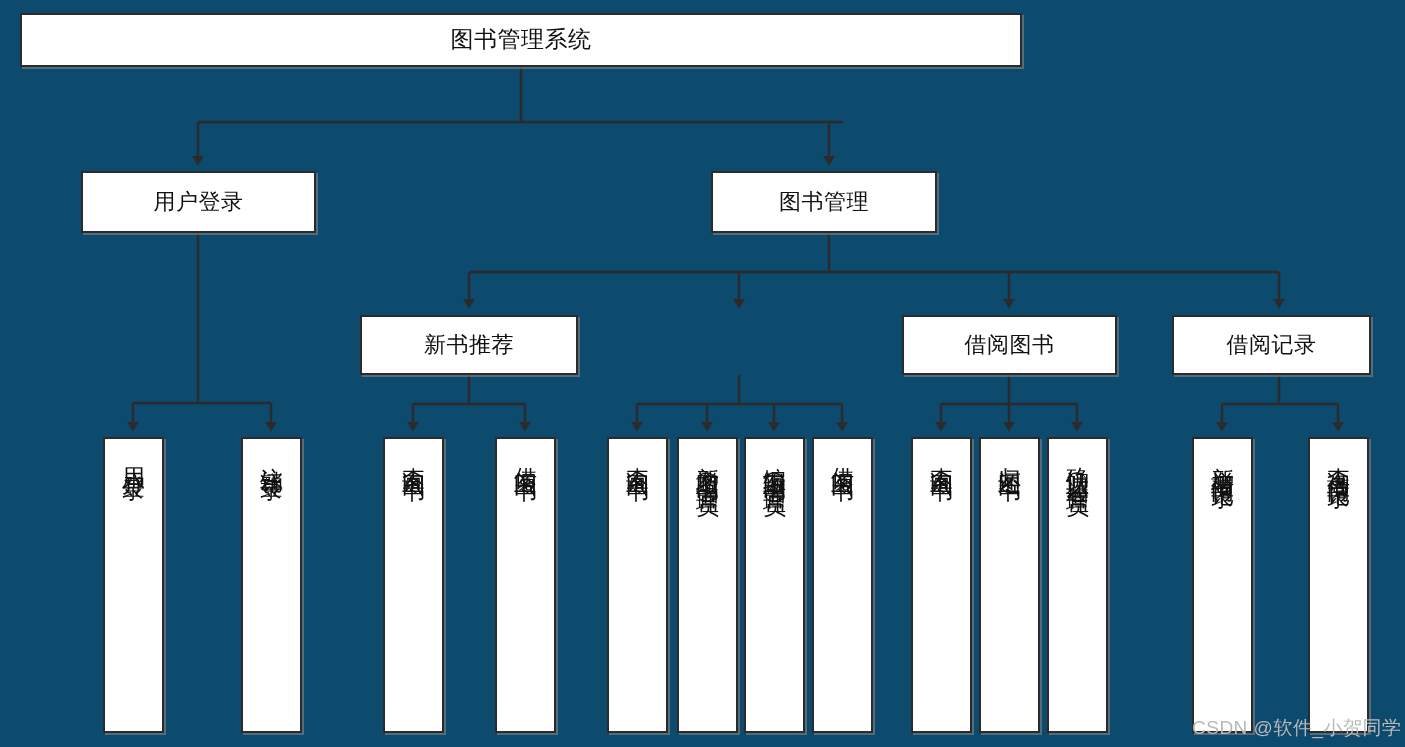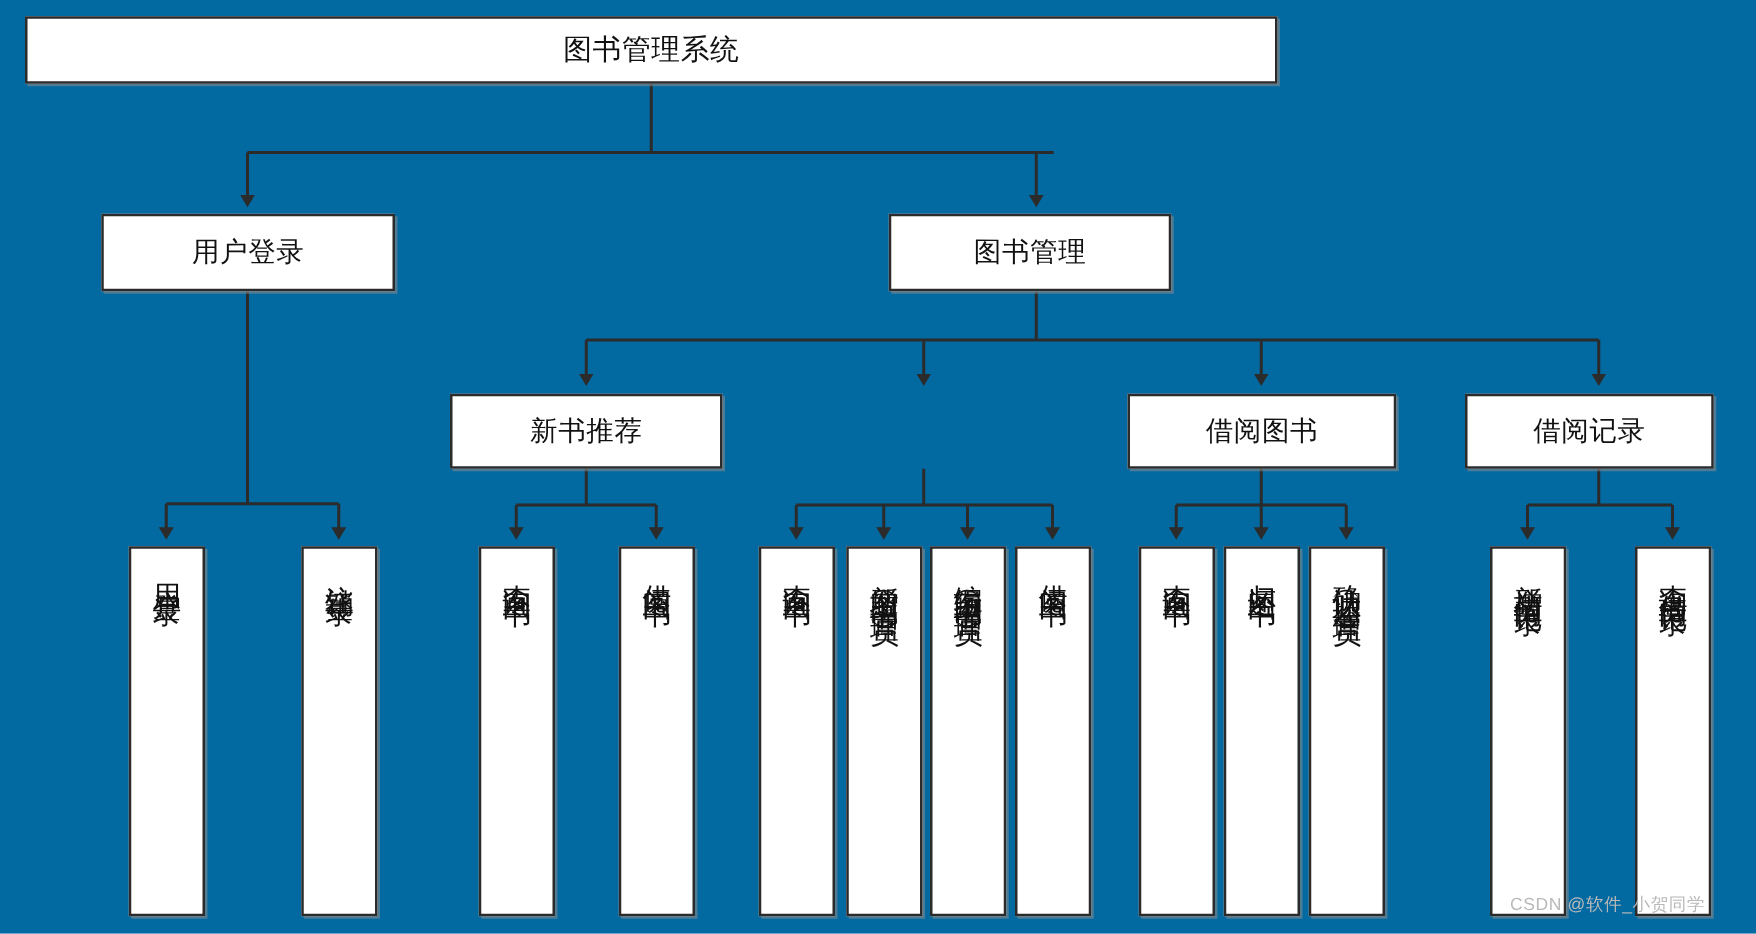--- a/index.html
+++ b/index.html
@@ -7,21 +7,21 @@
     padding: 0;
     background: #ffffff;
   }
   body {
     font-family: "Liberation Sans", "DejaVu Sans", sans-serif;
   }
   #canvas {
     position: relative;
     width: 1405px;
     height: 747px;
-    background: #0369a1;
+    background: #0c4a6e;
     overflow: hidden;
   }
   #edges {
     position: absolute;
     left: 0;
     top: 0;
     width: 1405px;
     height: 747px;
     pointer-events: none;
   }
@@ -56,26 +56,25 @@
   }
   .node.vert .label {
     writing-mode: vertical-rl;
     text-orientation: upright;
     font-size: 23px;
     letter-spacing: 4px;
     white-space: nowrap;
   }
   .watermark {
     position: absolute;
-    font-size: 14px;
+    font-size: 19px;
     color: #b9b9b9;
     white-space: nowrap;
     z-index: 5;
     letter-spacing: 0.5px;
-    padding-left: 16px;
   }
 </style>
 </head>
 <body>
 
 <div id="canvas">
 
   <svg id="edges" viewBox="0 0 1405 747">
     <defs>
       <marker id="arrow" markerWidth="12" markerHeight="14" refX="1.2" refY="6" orient="auto" markerUnits="userSpaceOnUse">

